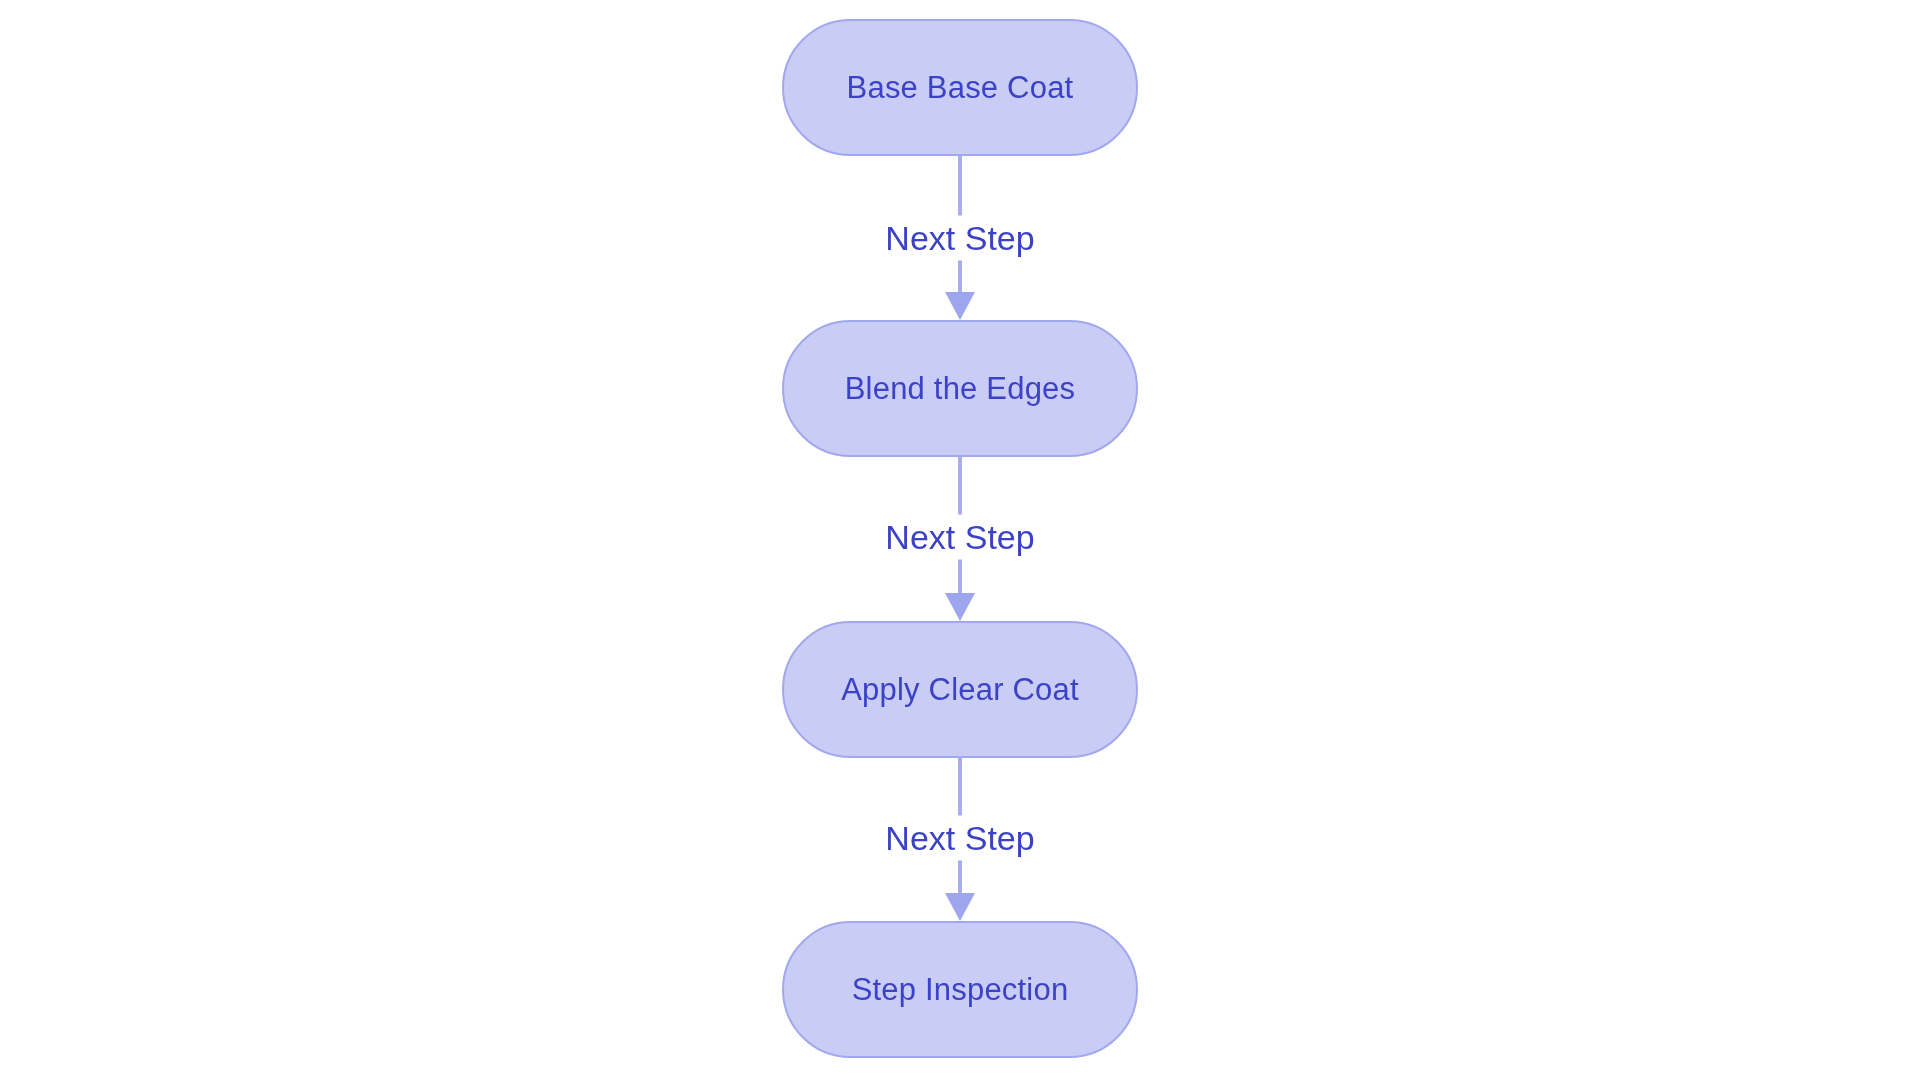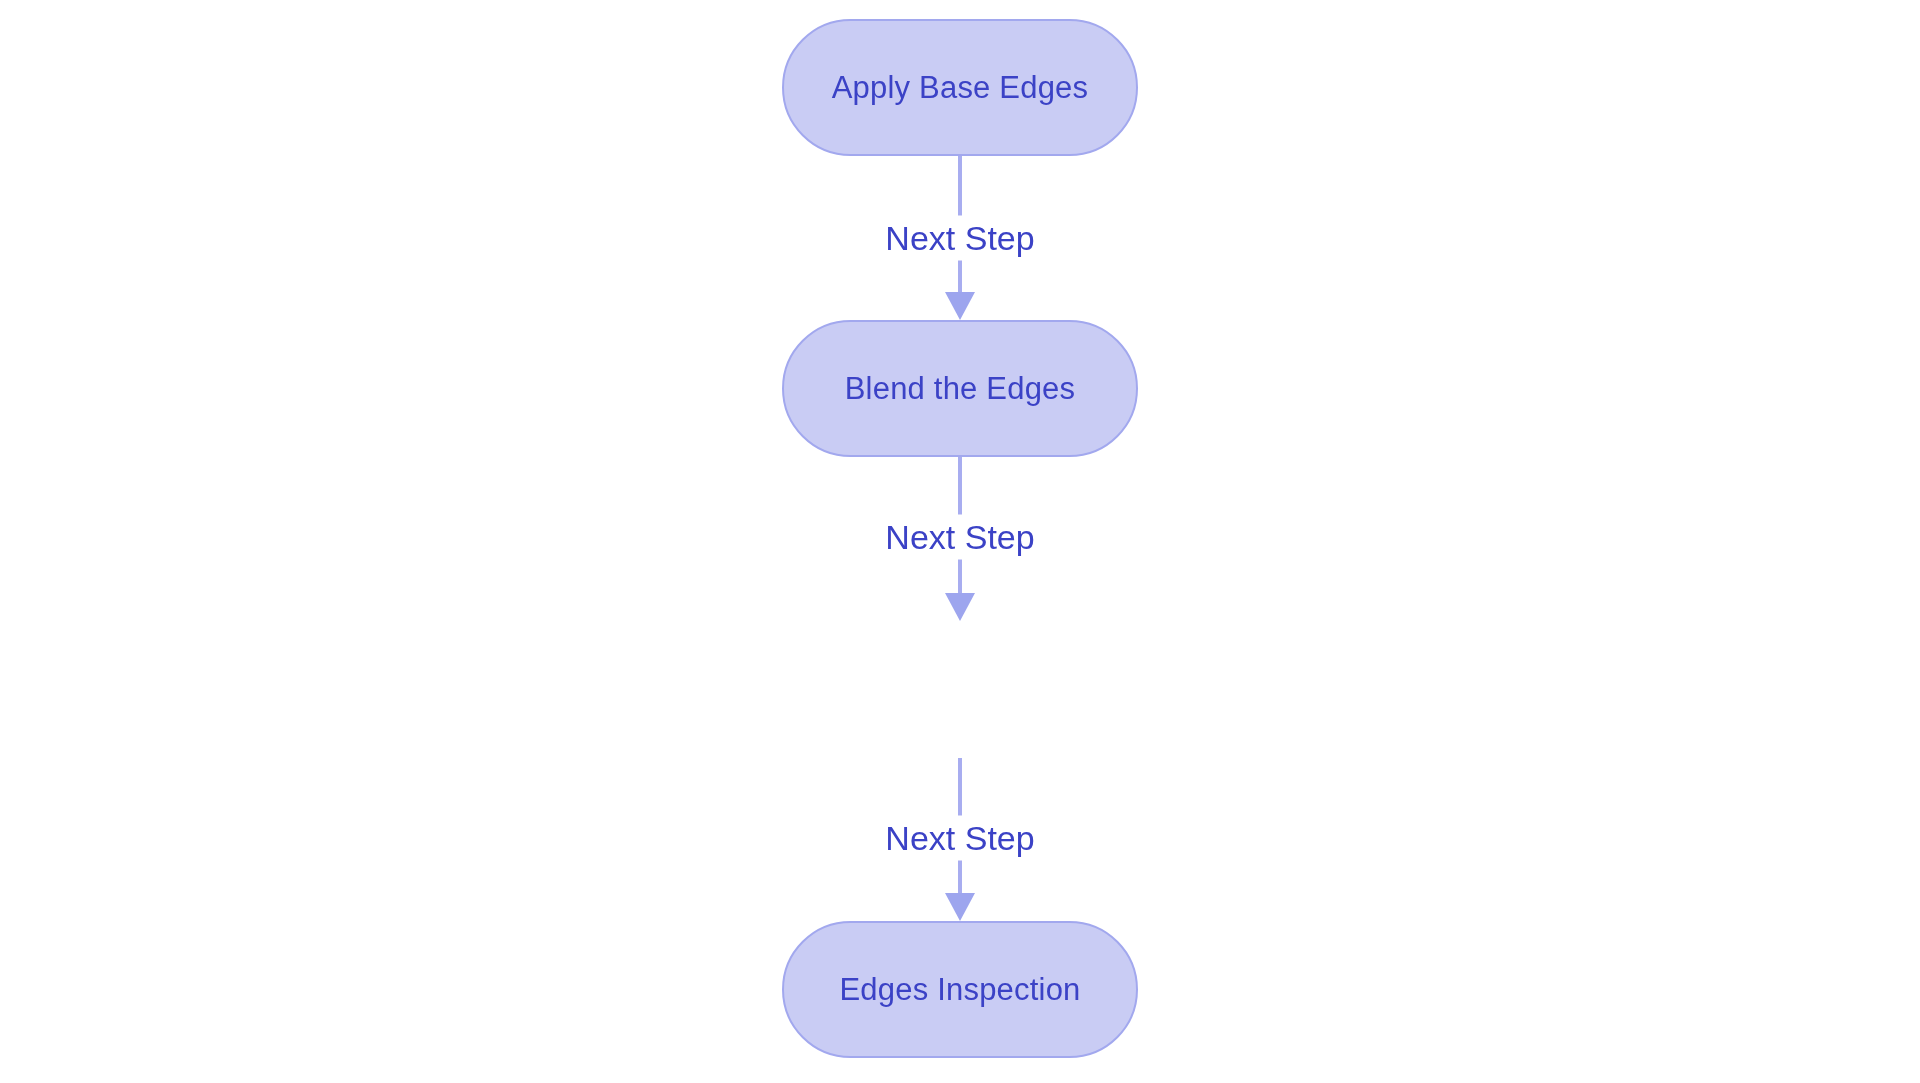--- a/index.html
+++ b/index.html
@@ -68,37 +68,40 @@
     font-size: 34px;
     white-space: nowrap;
   }
 </style>
 </head>
 <body>
 
 <div class="stage">
 
   <div class="node" style="top:19px">
-    <span class="node-label">Apply Base Edges</span>
+    <span class="node-label">Base Base Coat</span>
   </div>
 
   <div class="edge-line" style="top:156px;height:136px"></div>
   <div class="arrow-down-icon" style="top:292px"></div>
   <div class="edge-label" style="top:238px">Next Step</div>
 
   <div class="node" style="top:320px">
     <span class="node-label">Blend the Edges</span>
   </div>
 
   <div class="edge-line" style="top:457px;height:136px"></div>
   <div class="arrow-down-icon" style="top:593px"></div>
   <div class="edge-label" style="top:537px">Next Step</div>
 
+  <div class="node" style="top:621px">
+    <span class="node-label">Apply Clear Coat</span>
+  </div>
 
   <div class="edge-line" style="top:758px;height:135px"></div>
   <div class="arrow-down-icon" style="top:893px"></div>
   <div class="edge-label" style="top:838px">Next Step</div>
 
   <div class="node" style="top:921px">
-    <span class="node-label">Edges Inspection</span>
+    <span class="node-label">Step Inspection</span>
   </div>
 
 </div>
 
 </body></html>

